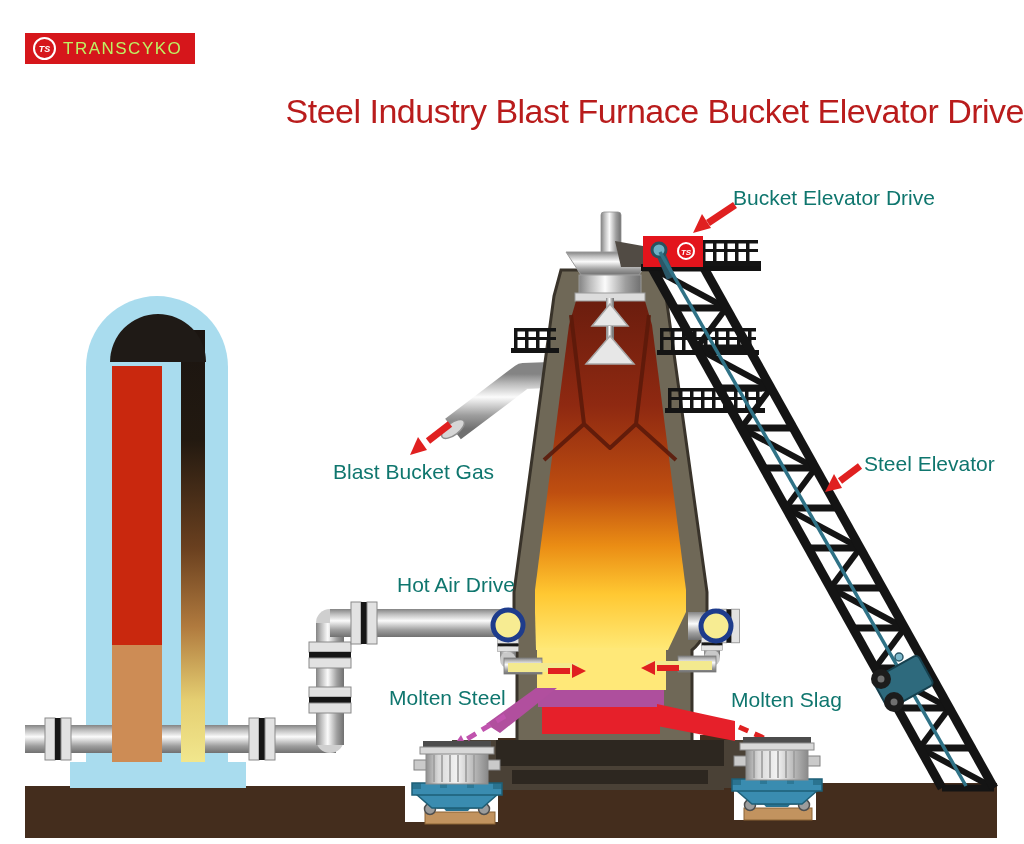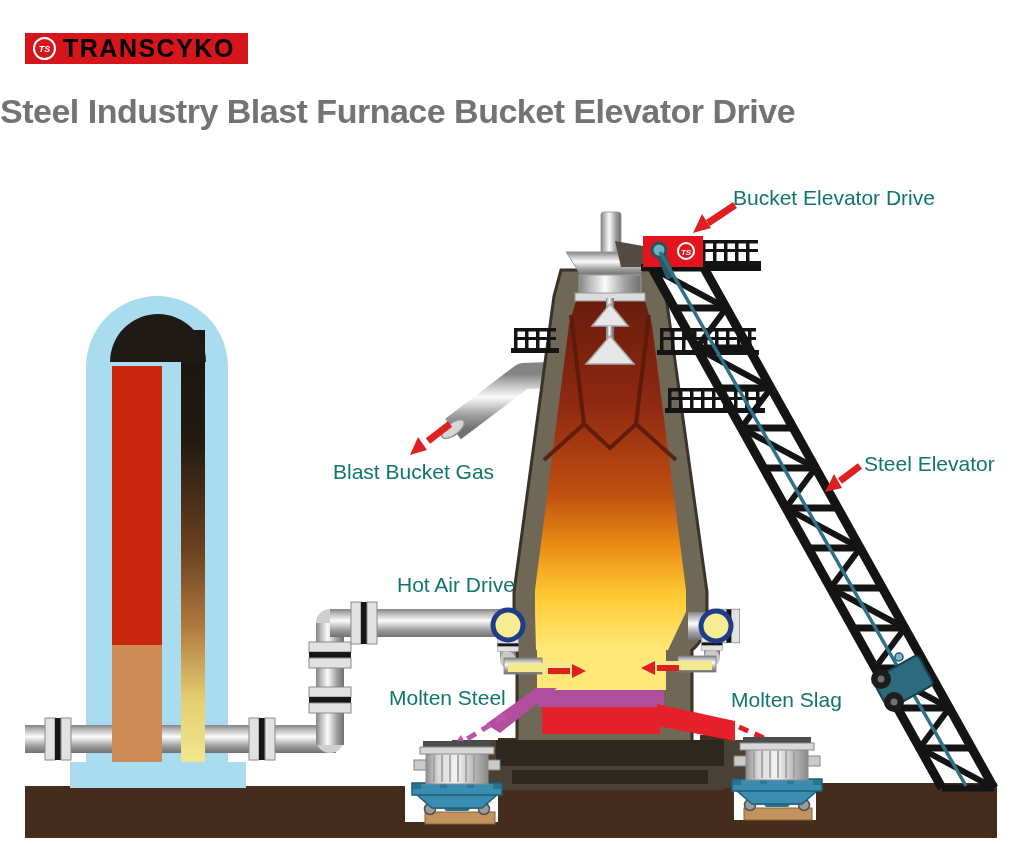--- a/index.html
+++ b/index.html
@@ -1,26 +1,26 @@
 <!DOCTYPE html>
 <html><head>
 <meta charset="utf-8">
 <style>
   html,body{margin:0;padding:0;background:#fff}
   body{width:1024px;height:844px;position:relative;overflow:hidden;
        font-family:"Liberation Sans",sans-serif}
   .stage{position:absolute;left:0;top:0;width:1024px;height:844px}
-  .title{position:absolute;left:0;top:92px;width:100%;text-align:left;
-         font-size:34px;font-weight:bold;color:#737373;letter-spacing:-0.5px}
+  .title{position:absolute;left:0;top:92px;width:100%;text-align:right;
+         font-size:34px;font-weight:normal;color:#b91c1c;letter-spacing:-0.5px}
   .logo{position:absolute;left:25px;top:33px;height:31px;background:#d6161b;
         display:flex;align-items:center;gap:7px;padding:0 13px 0 8px}
   .logo .ring{width:19px;height:19px;border:2.5px solid #fff;border-radius:50%;
         color:#fff;font-size:9px;font-weight:bold;font-style:italic;
         display:flex;align-items:center;justify-content:center;flex:none}
-  .logo .brand{color:#000000;font-size:25px;font-weight:bold;letter-spacing:1.5px}
+  .logo .brand{color:#bef264;font-size:17px;font-weight:normal;letter-spacing:1.5px}
   .callout{position:absolute;color:#0f766e;font-size:21px;white-space:nowrap}
   #c-drive{left:733px;top:186px}
   #c-elev{left:864px;top:452px}
   #c-gas{left:333px;top:460px}
   #c-hot{left:397px;top:573px}
   #c-slag{left:389px;top:686px}
   #c-iron{left:731px;top:688px}
 </style>
 </head>
 <body>

